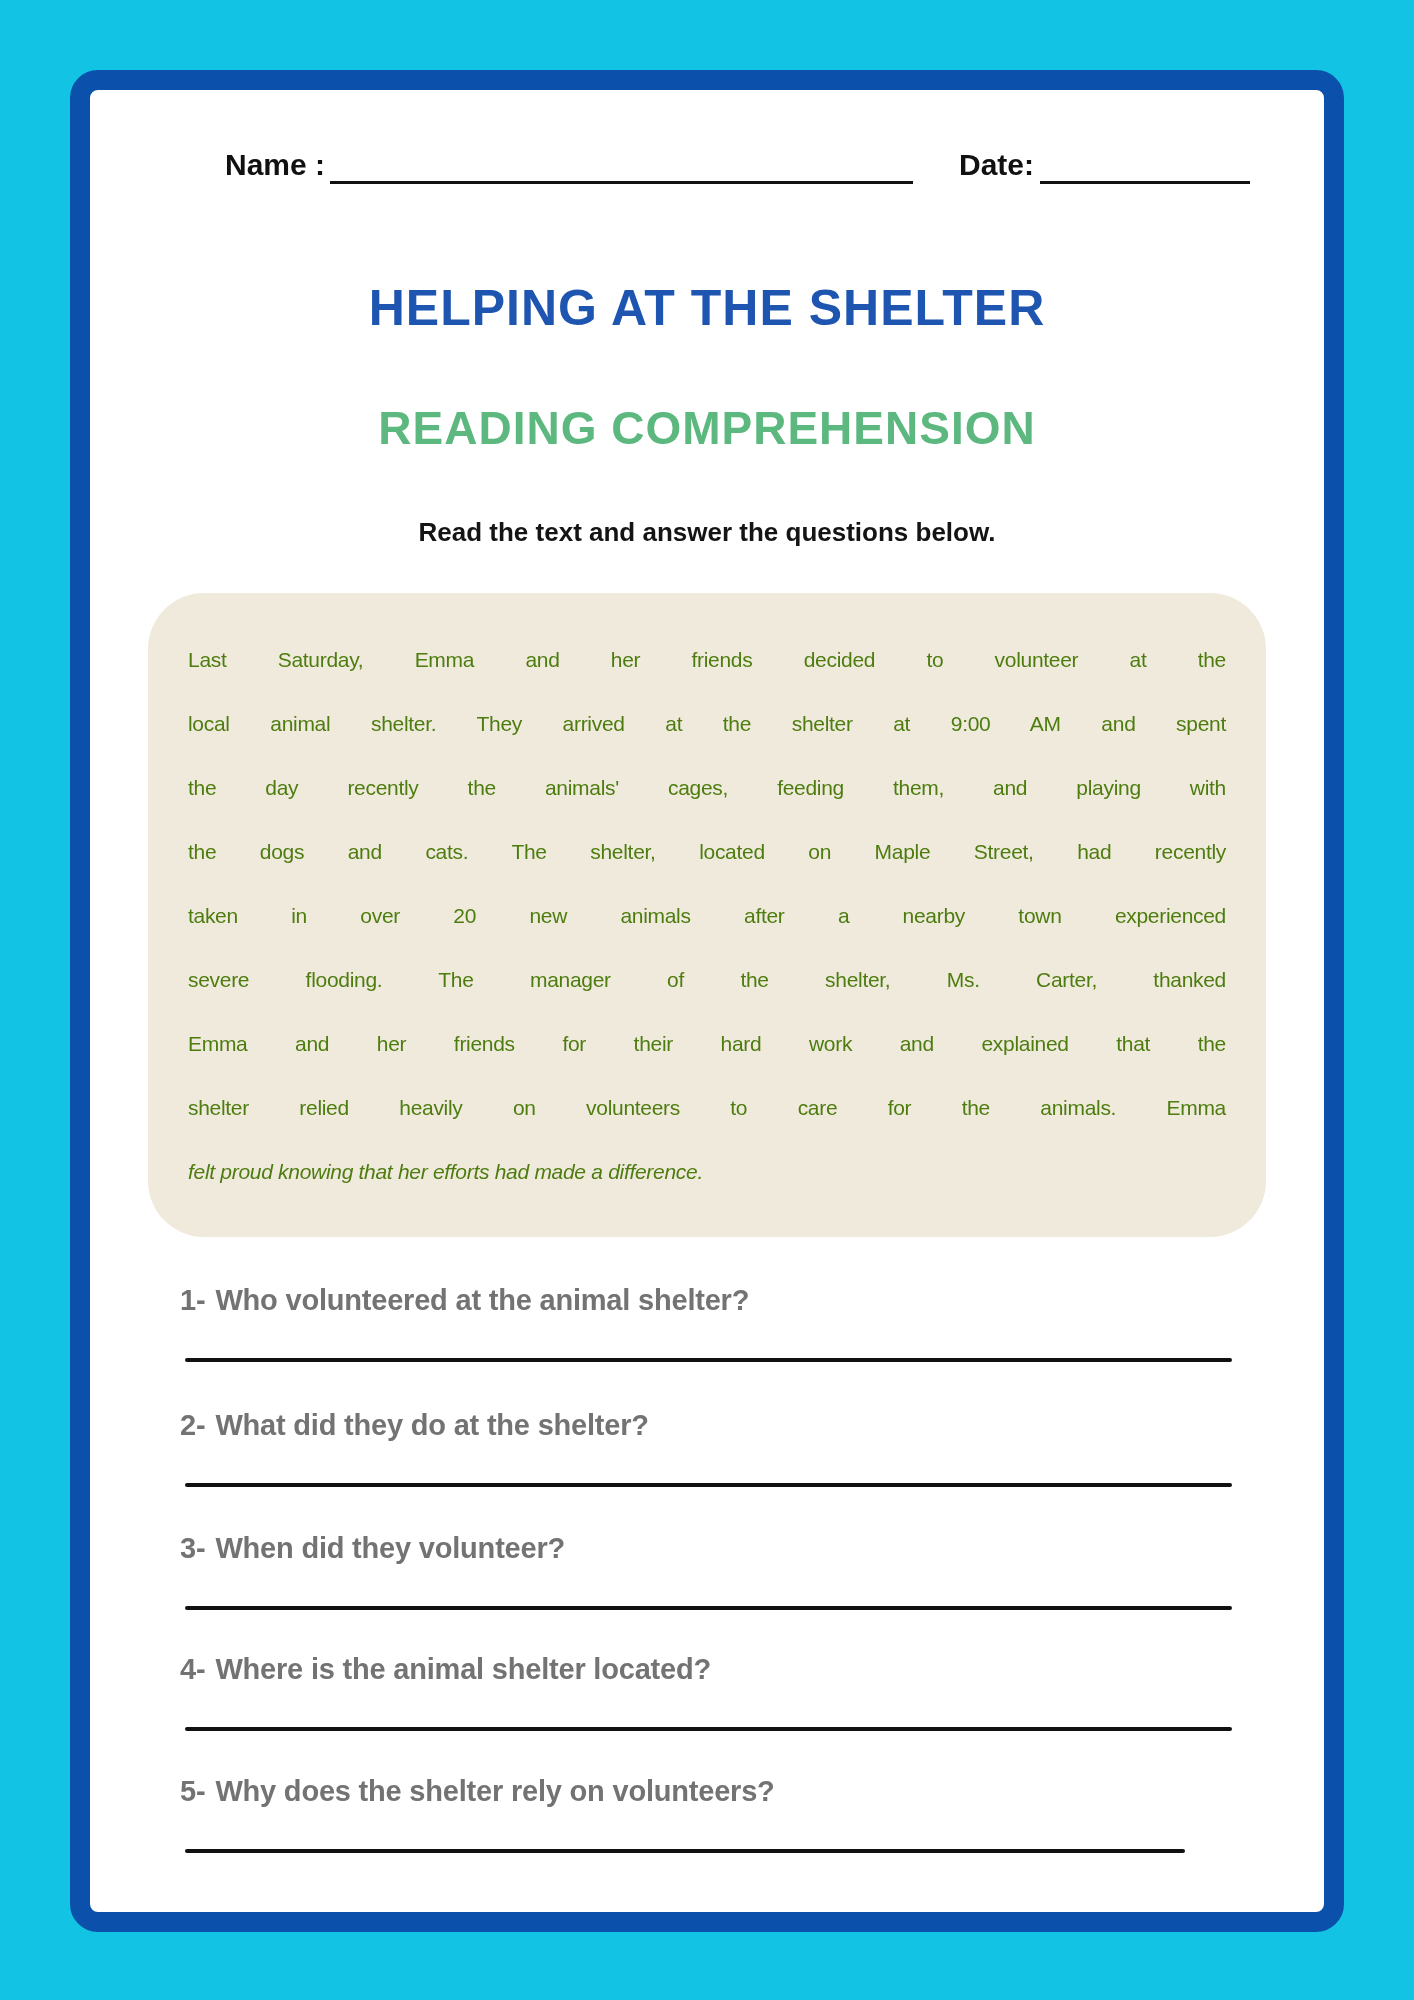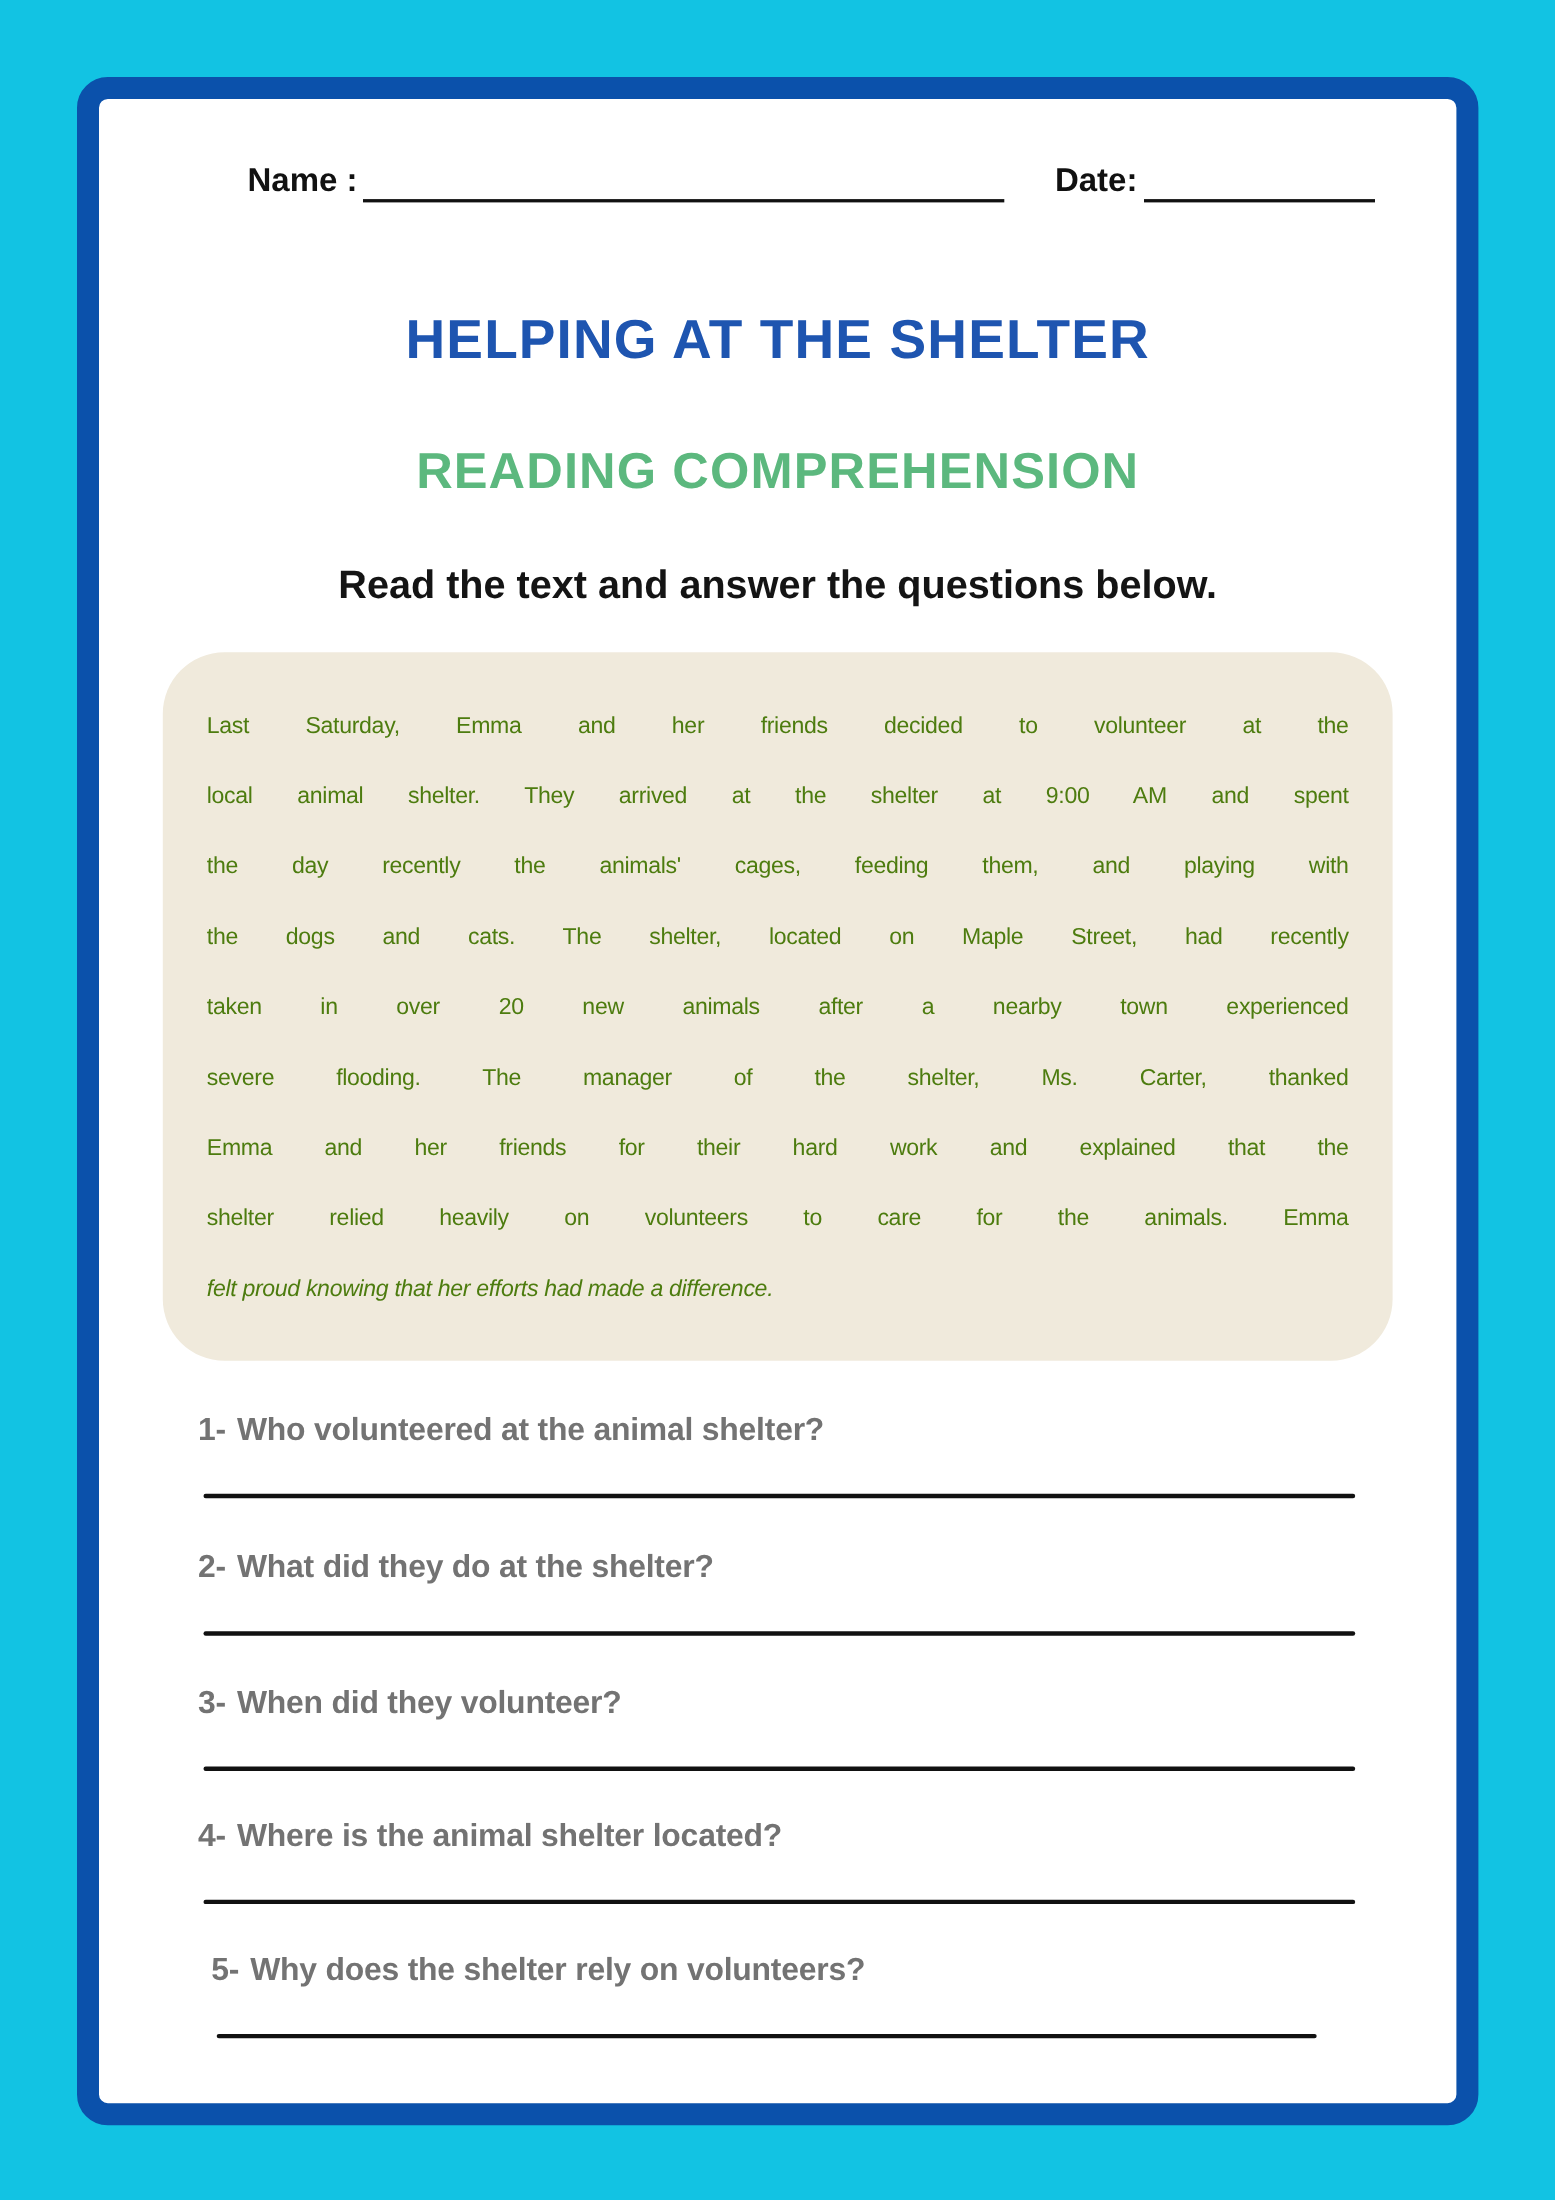--- a/index.html
+++ b/index.html
@@ -39,21 +39,21 @@
   }
   .sub-title{
     position:absolute;left:0;top:310px;width:100%;
     text-align:center;
     font-size:46px;font-weight:bold;letter-spacing:1px;
     color:#5CB87E;line-height:56px;
   }
   .instruction{
     position:absolute;left:0;top:424px;width:100%;
     text-align:center;
-    font-size:36px;font-weight:bold;color:#141414;line-height:36px;
+    font-size:26px;font-weight:bold;color:#141414;line-height:36px;
   }
   
   .passage-box{
     position:absolute;left:58px;top:503px;
     width:1118px;height:644px;
     box-sizing:border-box;
     background:#F0EADC;
     border-radius:56px;
     padding:35px 40px;
   }
@@ -62,21 +62,21 @@
     text-align:justify;text-align-last:justify;
     white-space:normal;color:#4d7c0f;
   }
   .passage-line.last{text-align-last:left;font-style:italic;}
   
   .q{position:absolute;left:90px;width:1060px;height:100px;}
   .q1{top:1190px;}
   .q2{top:1315px;}
   .q3{top:1438px;}
   .q4{top:1559px;}
-  .q5{top:1681px;margin-left:12px;}
+  .q5{top:1681px;}
   .q-text{
     font-size:29px;font-weight:bold;line-height:40px;color:#737373;
     letter-spacing:-0.2px;
   }
   .q-label{margin-right:10px;}
   .answer-line{
     position:absolute;left:5px;top:78px;
     height:4px;background:#111;border-radius:2px;
   }
   .answer-long{width:1047px;}

